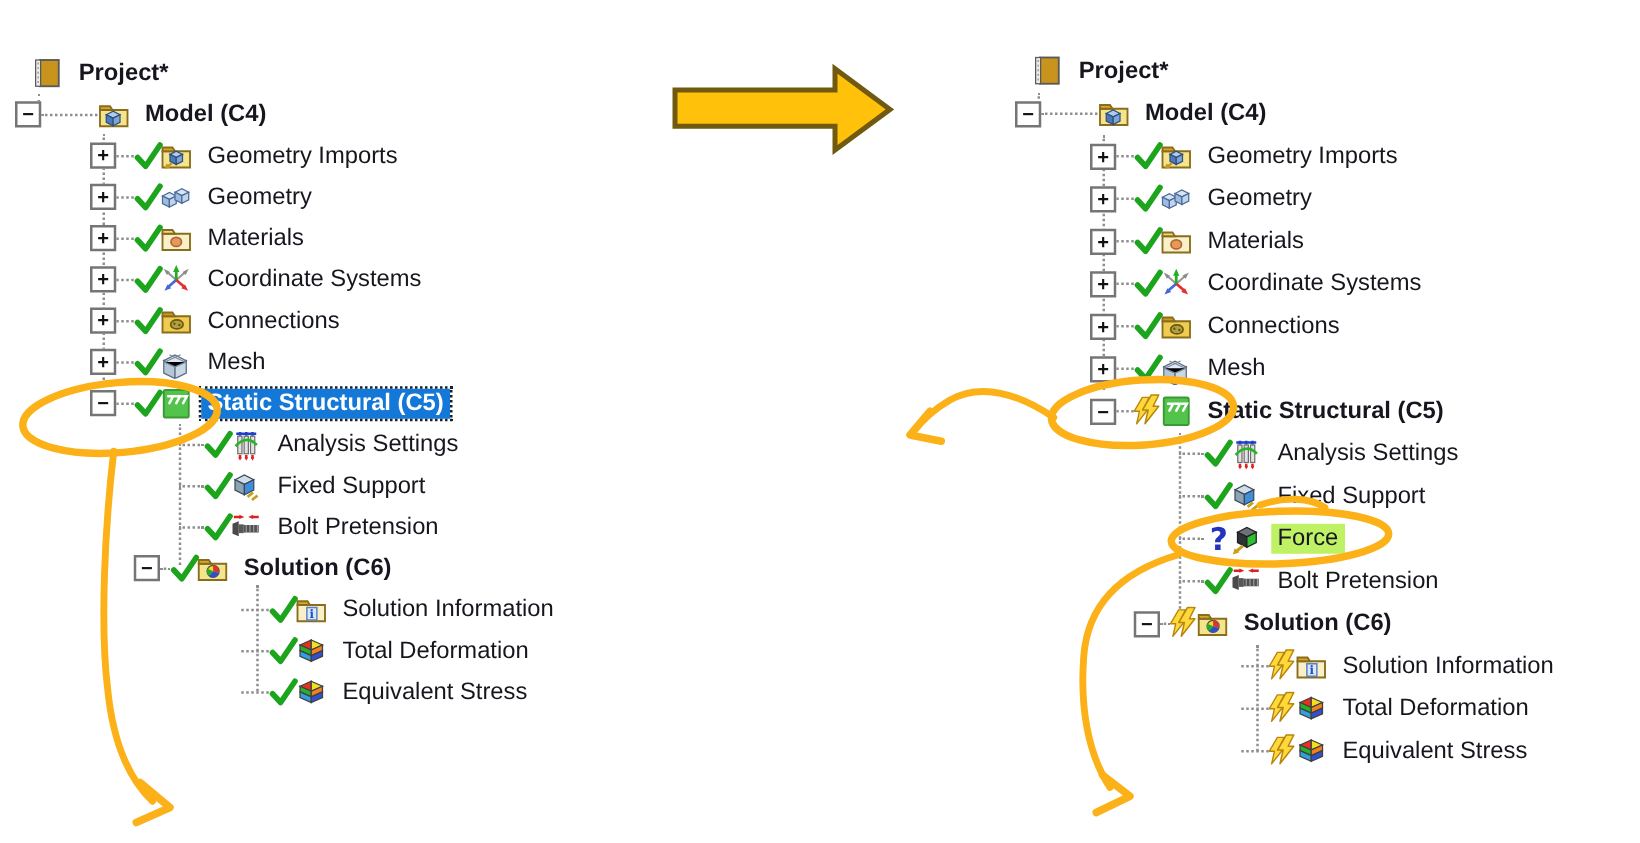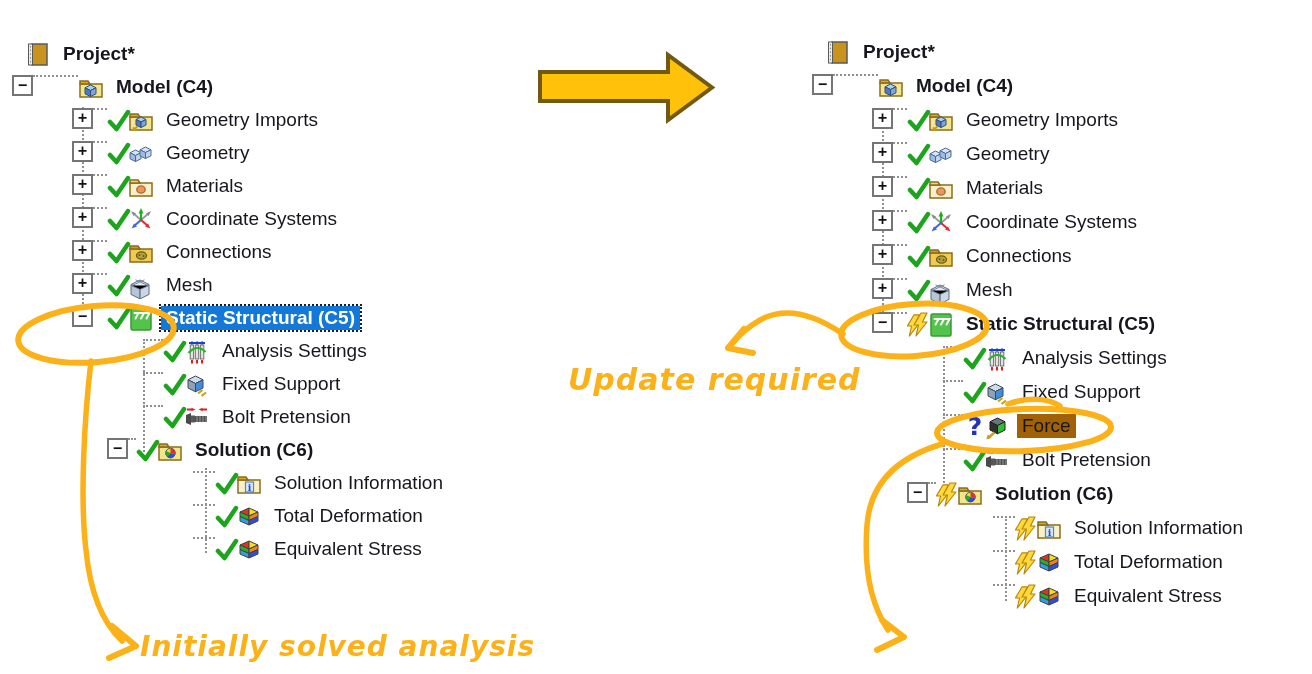--- a/index.html
+++ b/index.html
@@ -1,35 +1,35 @@
 <!DOCTYPE html>
 <html><head>
 <meta charset="utf-8">
 <style>
   html,body{margin:0;padding:0;background:#fff}
   #canvas{position:relative;width:1312px;height:674px;background:#ffffff;overflow:hidden;
           font-family:"Liberation Sans",sans-serif;--acc:#FBB117;--sel:#1478D8}
   .tree{position:absolute;top:42px}
   .tree.rt{top:40px}
-  .row{height:33px;display:flex;align-items:flex-start;position:relative}
+  .row{height:33px;display:flex;align-items:center;position:relative}
   .tree.rt .row{height:34px}
   .pad{flex:none;height:1px}
   .exp{flex:none;width:17px;height:17px;border:2px solid #757575;background:#fff;display:flex;
        align-items:center;justify-content:center;font-family:"DejaVu Sans Mono",monospace;
        font-weight:bold;font-size:15px;line-height:1;color:#111;position:relative;z-index:3}
   .stub{flex:none;height:0;border-top:2px dotted #8f8f8f;position:relative;z-index:1}
   .status{flex:none;width:24px;margin-right:-3px;display:flex;align-items:center;justify-content:center;
           position:relative;z-index:2}
   .q{font-family:"DejaVu Sans",sans-serif;font-weight:bold;font-size:25px;color:#2433BE;line-height:1}
   .icon{flex:none;width:26px;height:26px;margin-right:7px;position:relative;z-index:2}
   .icon svg{display:block}
   .lbl{font-size:19px;color:#16161e;white-space:nowrap;padding:1px 5px}
   .lbl.b{font-weight:bold}
   .lbl.sel{background:var(--sel);color:#fff;outline:2px dotted #15202c;outline-offset:0}
-  .lbl.hl{background:#a16207}
+  .lbl.hl{background:#bef264}
   .vline{position:absolute;width:0;border-left:2px dotted #8f8f8f;z-index:0}
   #ann{position:absolute;left:0;top:0;pointer-events:none;z-index:10}
   #ann ellipse,#ann path{fill:none;stroke:var(--acc);stroke-linecap:round;stroke-linejoin:round}
   .ann-text{position:absolute;color:var(--acc);font-family:"DejaVu Sans",sans-serif;font-weight:bold;
             font-style:italic;white-space:nowrap;letter-spacing:1px;z-index:11}
 </style>
 </head>
 <body>
 
 <div id="canvas" style="--acc: #FBB117; --sel: #1478D8;">
@@ -705,15 +705,13 @@
     <path stroke-width="6" d="M112 626 L136 646 L109 658"></path>
     <ellipse cx="914" cy="330" rx="73" ry="26" transform="rotate(-4 914 330)" stroke-width="6"></ellipse>
     <path stroke-width="5.5" d="M843 334 C815 315 785 306 760 320 C748 327 738 336 731 345"></path>
     <path stroke-width="6" d="M744 329 L728 348 L753 353"></path>
     <ellipse cx="1024" cy="430" rx="87" ry="21" transform="rotate(-2 1024 430)" stroke-width="6"></ellipse>
     <path stroke-width="5.5" d="M1008 404 C1028 397 1048 398 1060 406"></path>
     <path stroke-width="5.5" d="M942 444 C895 458 870 485 867 525 C864 565 870 603 888 630"></path>
     <path stroke-width="6" d="M882 620 L904 637 L877 650"></path>
   </svg>
 
-  <div class="ann-text" style="left:140px;top:630px;font-size:28px">Initially solved analysis</div>
-  <div class="ann-text" style="left:568px;top:362px;font-size:30px">Update required</div>
 </div>
 
 </body></html>

